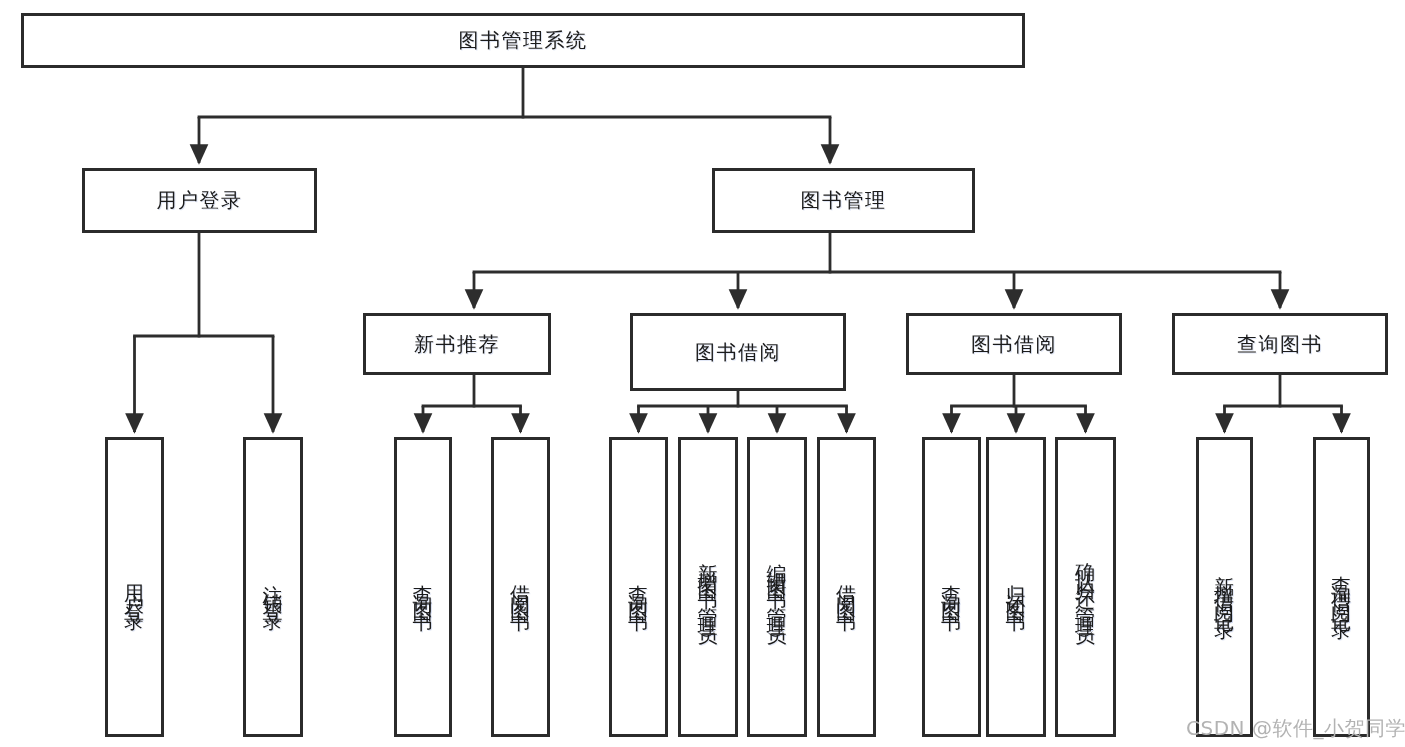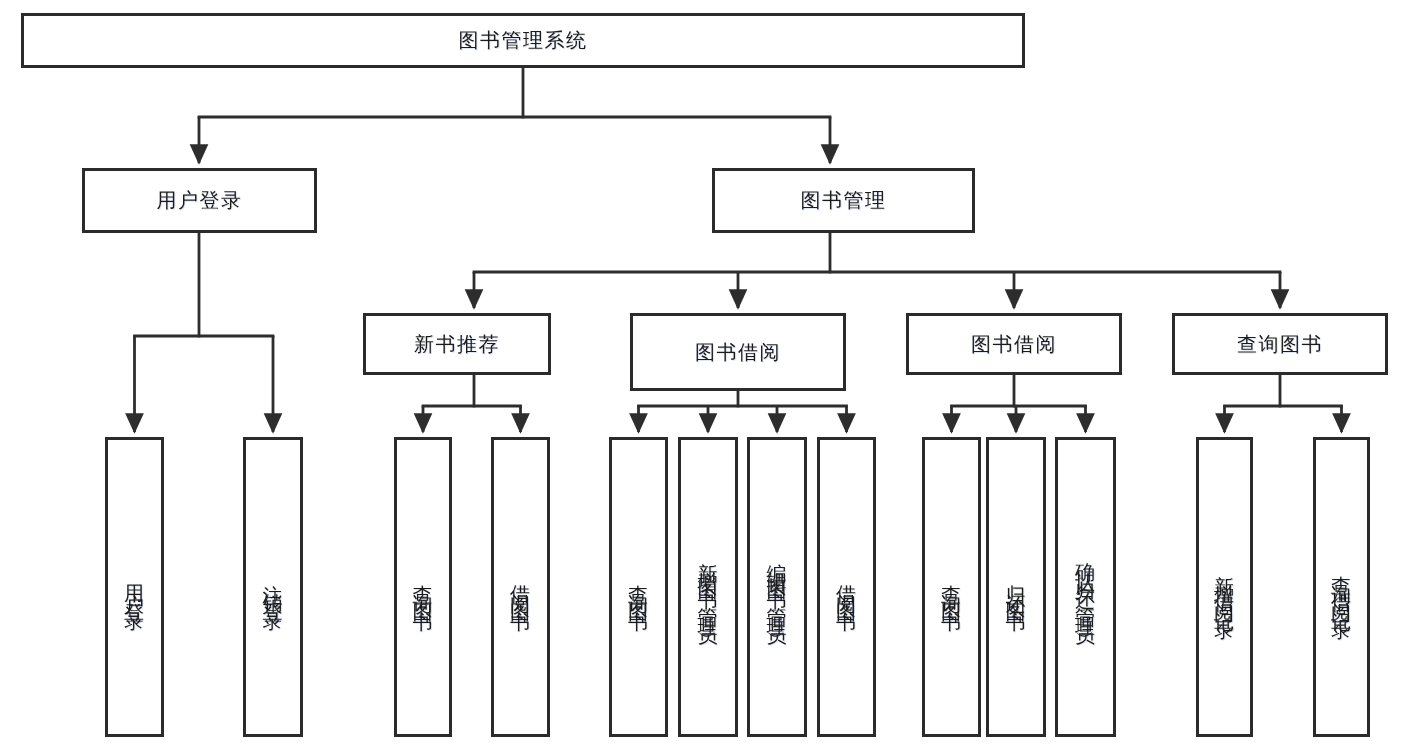--- a/index.html
+++ b/index.html
@@ -142,14 +142,15 @@
     <span class="vlbl">确认归还（管理员）</span>
   </div>
 
   <div class="node" style="left:1196px;top:437px;width:57px;height:300px">
     <span class="vlbl">新增借阅记录</span>
   </div>
   <div class="node" style="left:1313px;top:437px;width:57px;height:300px">
     <span class="vlbl">查询借阅记录</span>
   </div>
 
+  <div class="watermark">CSDN @软件_小贺同学</div>
 
 </div>
 
 </body></html>

